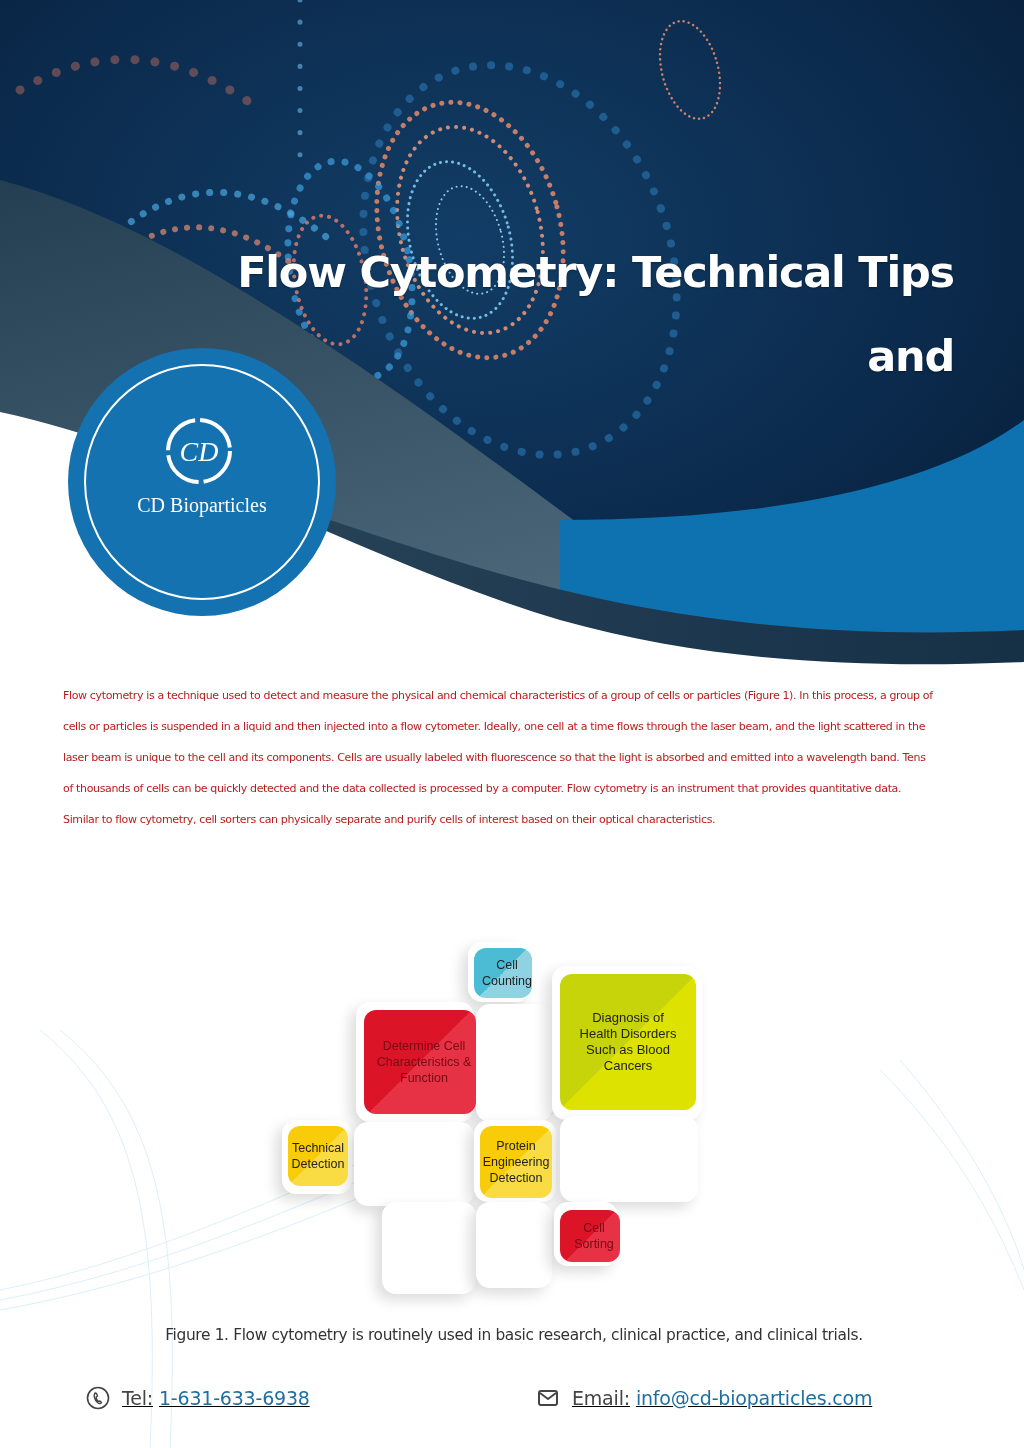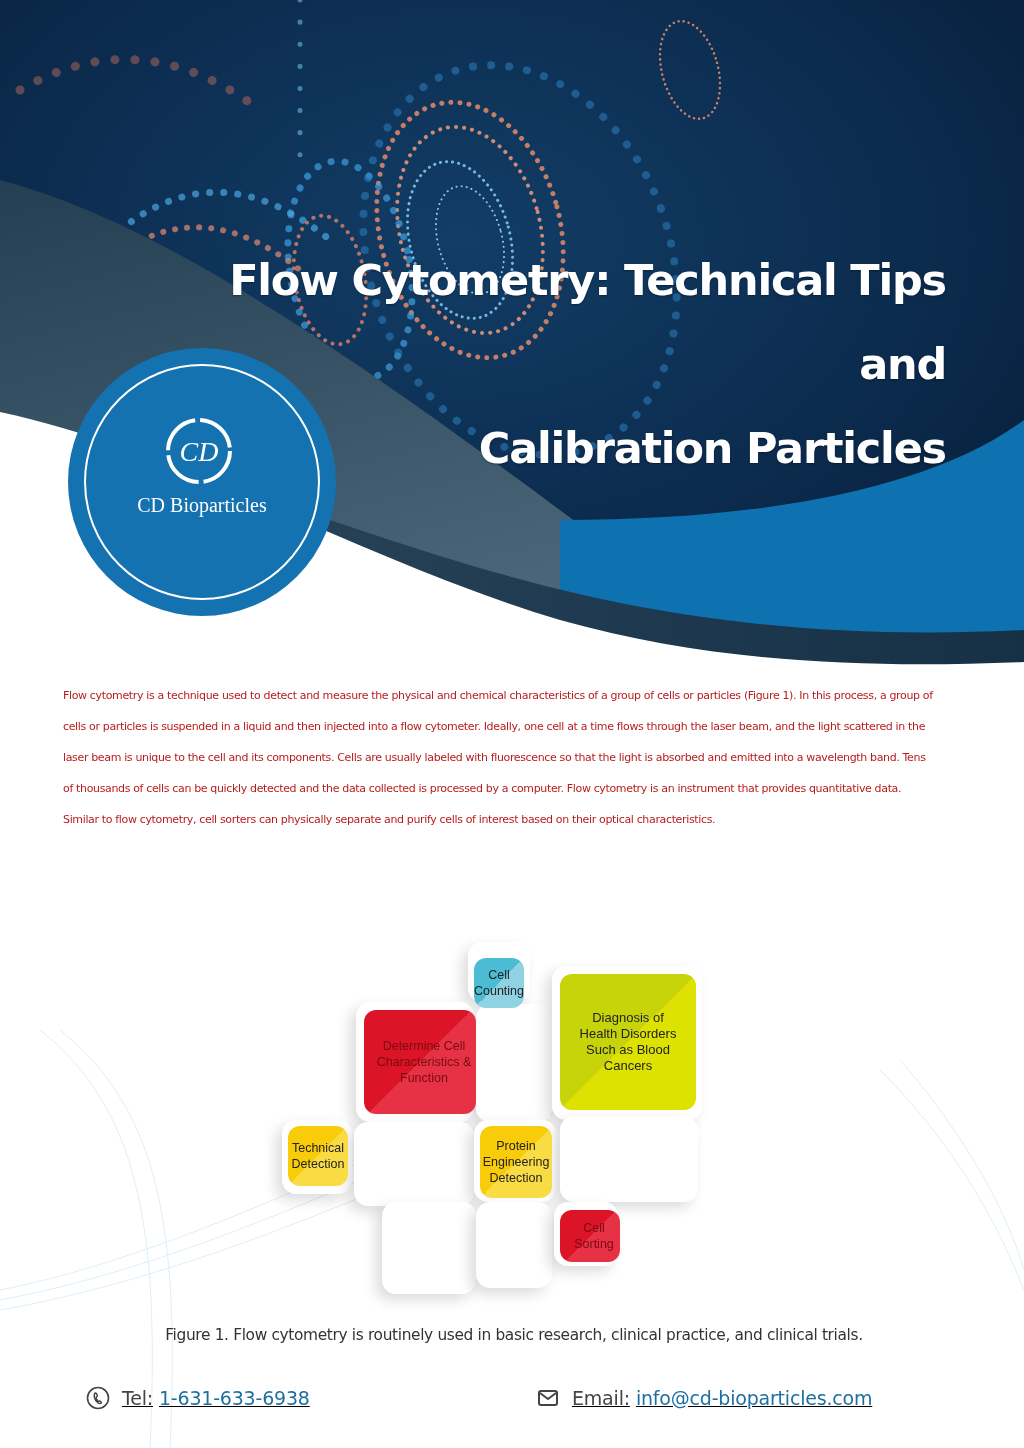--- a/index.html
+++ b/index.html
@@ -1,19 +1,19 @@
 <!DOCTYPE html>
 <html><head>
 <meta charset="utf-8">
 <style>
   html, body { margin:0; padding:0; }
   body { width:1024px; height:1448px; position:relative; overflow:hidden; background:#ffffff; font-family:"Liberation Sans", sans-serif; }
   .header { position:absolute; left:0; top:0; width:1024px; height:680px; overflow:hidden; }
   .header svg.bg { position:absolute; left:0; top:0; }
-  .title { position:absolute; right:62px; top:222px; width:720px; text-align:right; color:#ffffff; font-family:"DejaVu Sans", sans-serif; font-weight:bold; font-size:43px; line-height:84px; letter-spacing:-1.2px; text-shadow:0 1px 2px rgba(0,0,0,0.35); margin:16px; }
+  .title { position:absolute; right:62px; top:222px; width:720px; text-align:right; color:#ffffff; font-family:"DejaVu Sans", sans-serif; font-weight:bold; font-size:43px; line-height:84px; letter-spacing:-1.2px; text-shadow:0 1px 2px rgba(0,0,0,0.35); margin:8px; }
   .logo { position:absolute; left:68px; top:348px; width:268px; height:268px; border-radius:50%; background:#1472b0; box-shadow:0 0 0 0 transparent; }
   .logo .ring { position:absolute; left:16px; top:16px; width:232px; height:232px; border-radius:50%; border:2px solid #ffffff; }
   .logo .mark { position:absolute; left:96px; top:68px; width:70px; height:70px; }
   .logo .brand { position:absolute; left:0; width:268px; top:146px; text-align:center; color:#ffffff; font-family:"Liberation Serif", serif; font-size:20px; }
   .intro { position:absolute; left:63px; top:680px; width:870px; color:#b91c1c; font-family:"DejaVu Sans", sans-serif; font-size:11px; line-height:31px; letter-spacing:-0.35px; margin:0; }
   .figure { position:absolute; left:270px; top:940px; width:450px; height:370px; }
   .slot { position:absolute; background:#ffffff; border-radius:14px; box-shadow:-6px 6px 14px rgba(0,0,0,0.14); }
   .tile { position:absolute; border-radius:12px; display:flex; align-items:center; justify-content:center; text-align:center; font-family:"Liberation Sans", sans-serif; font-size:12.5px; line-height:16px; color:#222222; }
   .tile.red { background:linear-gradient(135deg,#dc1428 0%,#dc1428 50%,#e63244 50%,#e63244 100%); color:#7a0a12;padding-left:8px; }
   .tile.cyan { background:linear-gradient(135deg,#4cbcd4 0%,#4cbcd4 50%,#8fd3e3 50%,#8fd3e3 100%); }
@@ -70,21 +70,20 @@
 
     <path d="M560 520 C760 520 930 490 1024 420 L1024 680 L560 680 Z" fill="#0f72b0"></path>
 
     <path d="M230 490 C420 540 620 650 1024 630 L1024 680 L0 680 L0 640 Z" fill="url(#darkBand)"></path>
 
     <path d="M0 412 C180 450 360 560 560 620 C720 665 880 668 1024 662 L1024 680 L0 680 Z" fill="#ffffff"></path>
   </svg>
 
   <h1 class="title">
     <span>Flow Cytometry: Technical Tips and</span><br>
-    <span>Calibration Particles</span>
   </h1>
 
   <div class="logo">
     <div class="ring"></div>
     <svg class="mark" viewBox="0 0 70 70">
       <circle cx="35" cy="35" r="31" fill="none" stroke="#ffffff" stroke-width="4" stroke-dasharray="44 5"></circle>
       <text x="35" y="45" text-anchor="middle" font-family="Liberation Serif, serif" font-style="italic" font-size="28" fill="#ffffff">CD</text>
     </svg>
     <div class="brand">CD Bioparticles</div>
   </div>
@@ -111,21 +110,21 @@
   <div class="slot" style="left:206px;top:64px;width:76px;height:118px;"></div>
   <div class="slot" style="left:282px;top:26px;width:150px;height:154px;"></div>
   <div class="slot" style="left:12px;top:180px;width:70px;height:74px;"></div>
   <div class="slot" style="left:84px;top:182px;width:120px;height:84px;"></div>
   <div class="slot" style="left:204px;top:180px;width:82px;height:82px;"></div>
   <div class="slot" style="left:290px;top:176px;width:138px;height:86px;"></div>
   <div class="slot" style="left:112px;top:262px;width:94px;height:92px;"></div>
   <div class="slot" style="left:206px;top:262px;width:76px;height:86px;"></div>
   <div class="slot" style="left:284px;top:262px;width:64px;height:64px;"></div>
 
-  <div class="tile cyan" style="left:204px;top:18px;width:50px;height:50px;">Cell Counting</div>
+  <div class="tile cyan" style="left:204px;top:8px;width:50px;height:50px;padding-left:8px;">Cell Counting</div>
   <div class="tile red" style="left:94px;top:70px;width:104px;height:104px;">Determine Cell Characteristics &amp; Function</div>
   <div class="tile lime" style="left:290px;top:34px;width:136px;height:136px;padding:0 15px;box-sizing:border-box;">Diagnosis of Health Disorders Such as Blood Cancers</div>
   <div class="tile yellow" style="left:18px;top:186px;width:60px;height:60px;">Technical Detection</div>
   <div class="tile yellow" style="left:210px;top:186px;width:72px;height:72px;">Protein Engineering Detection</div>
   <div class="tile red" style="left:290px;top:270px;width:52px;height:52px;">Cell Sorting</div>
 </div>
 
 <p class="caption">Figure 1. Flow cytometry is routinely used in basic research, clinical practice, and clinical trials.</p>
 
 <div class="contact tel">

